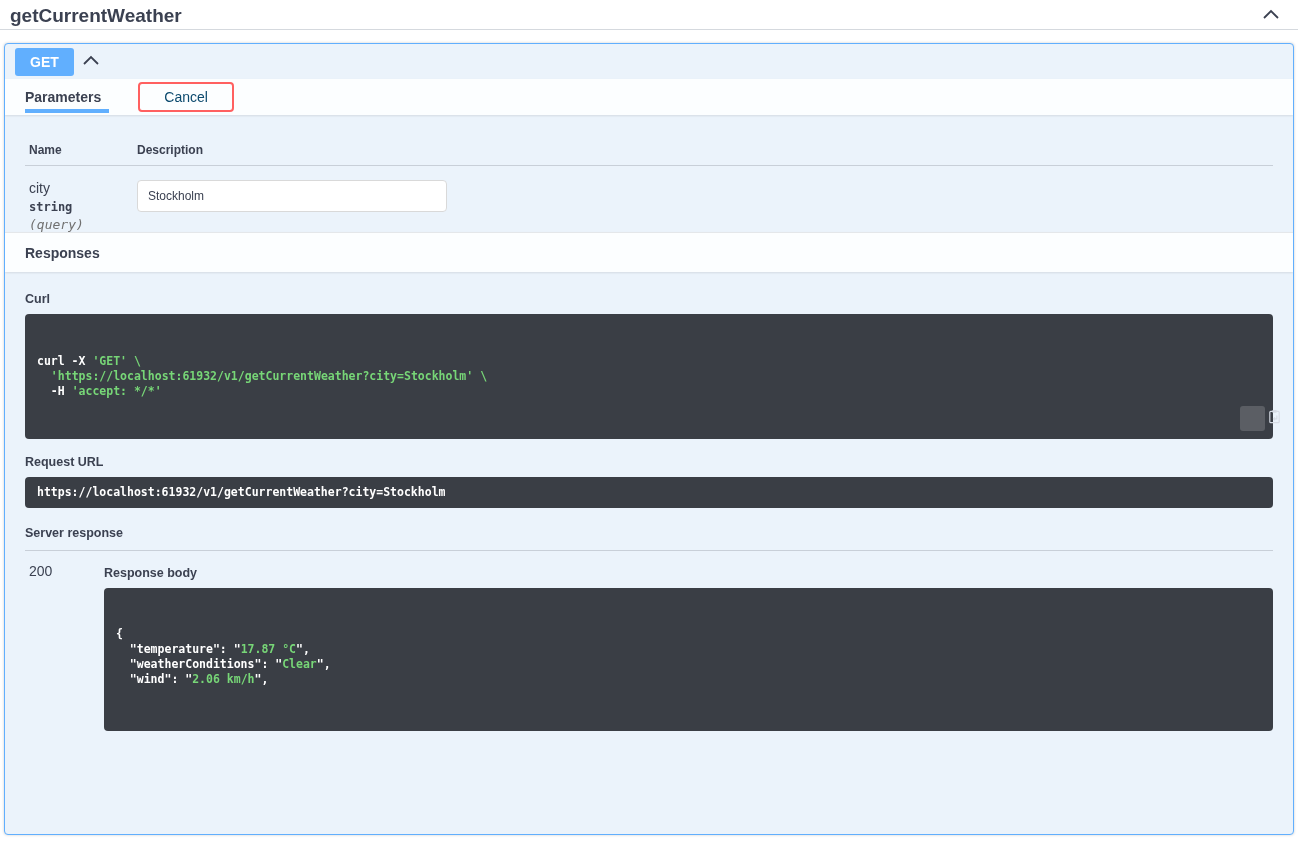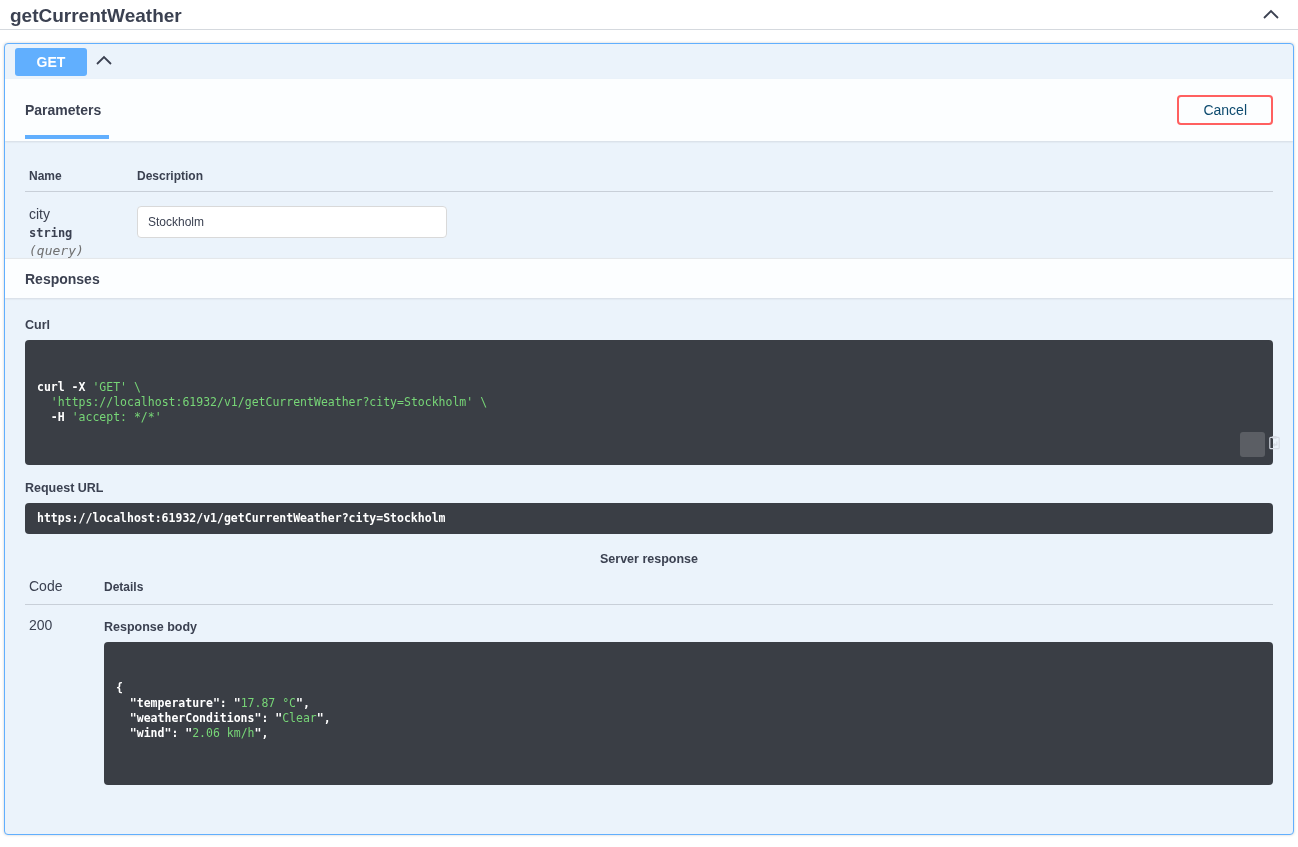--- a/index.html
+++ b/index.html
@@ -11,28 +11,28 @@
     padding:2px 10px 0 10px; height:30px; border-bottom:1px solid #d5d9de; }
   .tag-title { font-size:19px; font-weight:bold; color:#3b4151; }
   .chev-btn { background:none; border:none; cursor:pointer; padding:2px 6px; }
 
   
   .opblock { margin:13px 4px 0 4px; border:1px solid #61affe; border-radius:4px;
     background:#ebf3fb; box-shadow:0 0 3px rgba(0,0,0,.19); height:792px; overflow:hidden; }
 
   .op-summary { display:flex; align-items:center; padding:5px 10px; height:35px; cursor:pointer; }
   .method-badge { background:#61affe; color:#fff; font-size:14px; font-weight:bold;
-    border-radius:3px; width:72px; text-align:center; padding:6px 0; }
+    border-radius:3px; width:59px; text-align:center; padding:6px 0; }
   .op-path { font-family:"DejaVu Sans Mono", monospace; font-weight:bold; font-size:14px;
     color:#3b4151; margin-left:18px; flex:1; }
   .op-summary .chev-btn { margin-right:4px; }
 
   .section-header { background:rgba(255,255,255,.85); box-shadow:0 1px 2px rgba(0,0,0,.1);
-    display:flex; justify-content:space-between; align-items:center;
-    height:62px; padding:0 20px; position:relative; }
+    display:flex; align-items:center;
+    height:36px; padding:0 20px; position:relative;gap:37px; }
   .tab-item { position:relative; height:100%; display:flex; align-items:center; cursor:pointer; }
   .tab-label { font-size:14px; font-weight:bold; color:#3b4151; }
   .tab-underline { position:absolute; left:0; bottom:2px; height:4px; width:84px; background:#61affe; }
   .cancel-btn { border:2px solid #ff6060; color:#0c4a6e; background:transparent;
     font-size:14px; border-radius:4px; padding:5px 24px; cursor:pointer;
     font-family:"Liberation Sans", sans-serif; }
 
   .params-body { padding:18px 20px 0 20px; }
   .t-head { display:flex; font-size:12px; font-weight:bold; padding:10px 0 8px 4px;
     border-bottom:1px solid rgba(59,65,81,.2); }
@@ -56,30 +56,30 @@
   .responses-bar .lbl { font-size:14px; font-weight:bold; }
 
   .responses-inner { padding:20px 20px 0 20px; }
   .mini-label { font-size:12.5px; font-weight:bold; color:#3b4151; margin-bottom:8px; }
 
   .code-block { background:#3a3e45; border-radius:4px; padding:10px 12px; position:relative;
     font-family:"DejaVu Sans Mono", monospace; font-size:11.5px; line-height:1.3; color:#fff;
     white-space:pre; }
   .code-block.pad-b { padding-bottom:14px; }
   .seg-plain  { color:#ffffff; font-weight:bold; }
-  .seg-string { color:#77d677; font-weight:normal; }
+  .seg-string { color:#77d677; font-weight:bold; }
 
   .copy-btn { width:25px; height:25px; background:rgba(255,255,255,.17); border:none; border-radius:3px;
     display:flex; align-items:center; justify-content:center; cursor:pointer; }
   .block-tools { position:absolute; right:8px; bottom:8px; display:flex; gap:10px; }
 
   .url-block { margin-top:6px; min-height:29px; padding:8px 12px; }
   .curl-block { min-height:52px; }
 
-  .sr-label { margin-top:18px;text-align:center; }
+  .sr-label { margin-top:18px; }
   .resp-table-head { display:flex; align-items:baseline; margin-top:12px; padding-left:4px; }
   .code-col { width:75px; }
   .code-head { font-size:14px; color:#3b4151; }
   .details-head { font-size:12px; font-weight:bold; }
   .resp-divider { border-bottom:1px solid rgba(59,65,81,.2); margin-top:10px; }
   .resp-row { display:flex; padding:12px 0 0 4px; }
   .status-code { font-size:14px; color:#3b4151; }
   .details-col { flex:1; }
   .details-col .mini-label { margin-top:3px; }
 </style>
@@ -155,24 +155,20 @@
           </span>
         </button>
       </div>
     </div>
 
     <div class="mini-label" style="margin-top:16px">Request URL</div>
     <div class="code-block url-block"><span class="seg-plain">https://localhost:61932/v1/getCurrentWeather?city=Stockholm</span></div>
 
     <div class="mini-label sr-label">Server response</div>
 
-    <div class="resp-table-head">
-      <span class="code-col code-head">Code</span>
-      <span class="details-head">Details</span>
-    </div>
     <div class="resp-divider"></div>
 
     <div class="resp-row">
       <div class="code-col status-code">200</div>
       <div class="details-col">
 
         <div class="mini-label">Response body</div>
         <div class="code-block pad-b">
           <div class="code-line"><span class="seg-plain">{</span></div><div class="code-line"><span class="seg-plain">  "temperature": "</span><span class="seg-string">17.87 °C</span><span class="seg-plain">",</span></div><div class="code-line"><span class="seg-plain">  "weatherConditions": "</span><span class="seg-string">Clear</span><span class="seg-plain">",</span></div><div class="code-line"><span class="seg-plain">  "wind": "</span><span class="seg-string">2.06 km/h</span><span class="seg-plain">",</span></div>
         </div>

